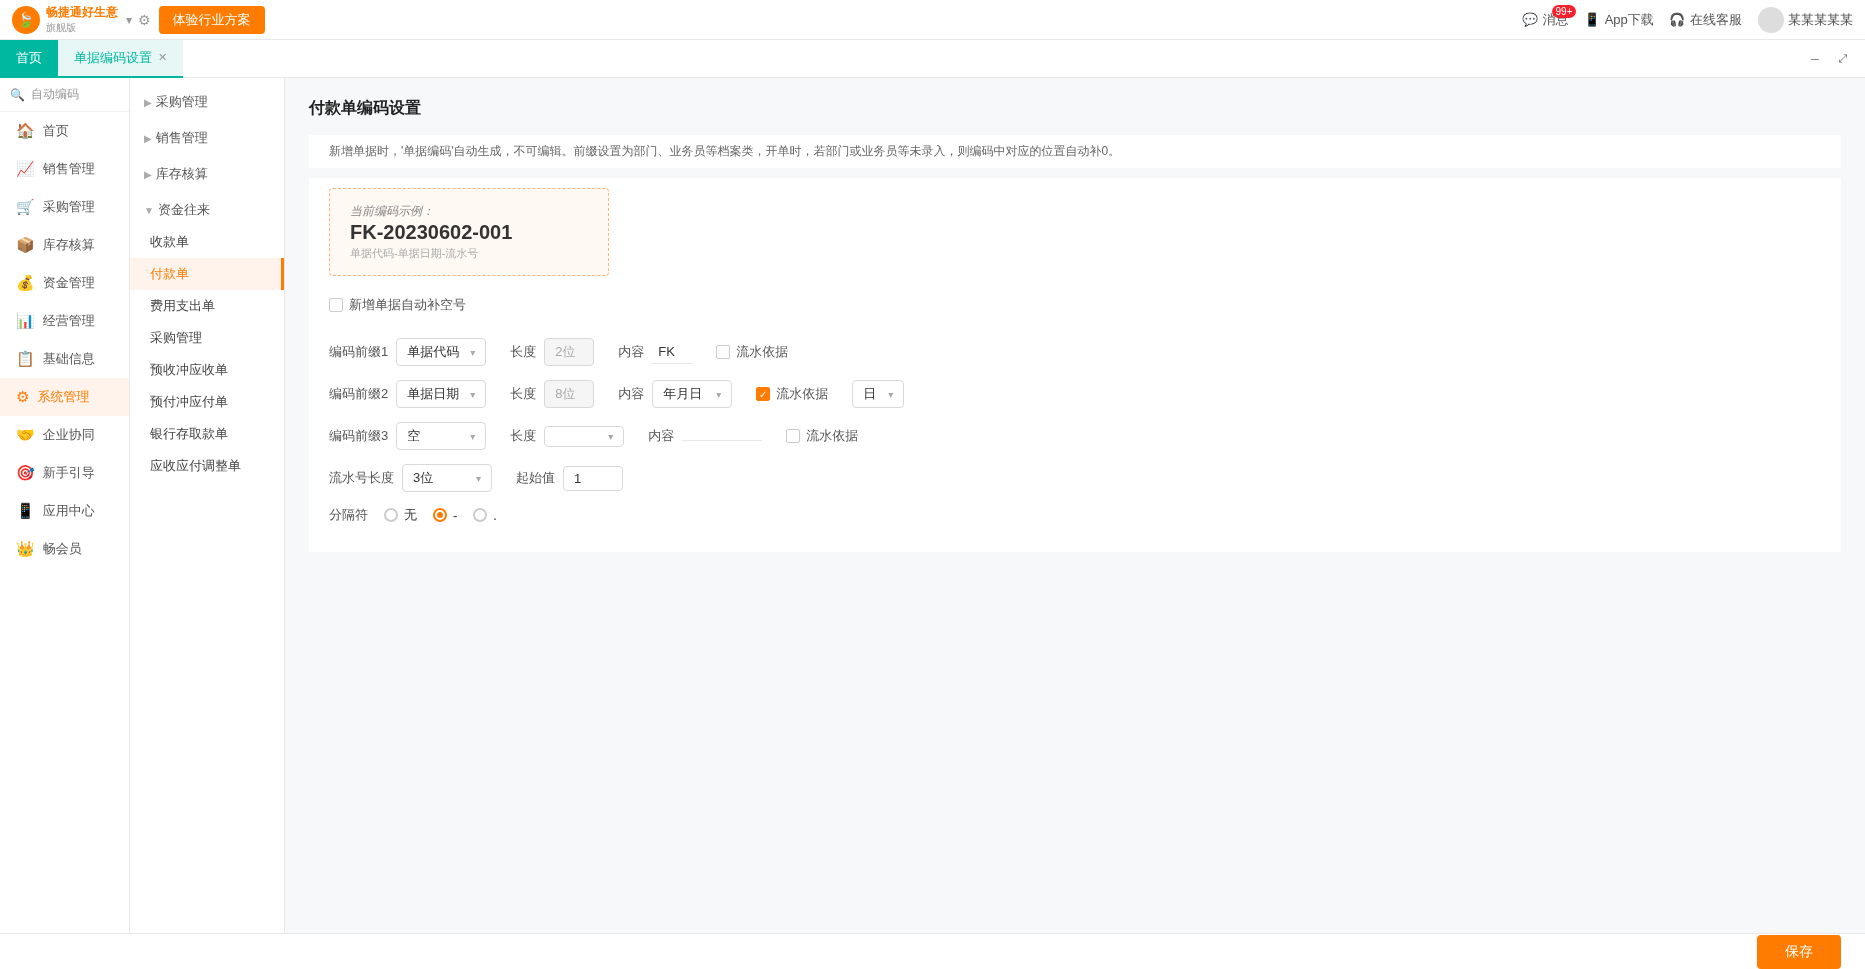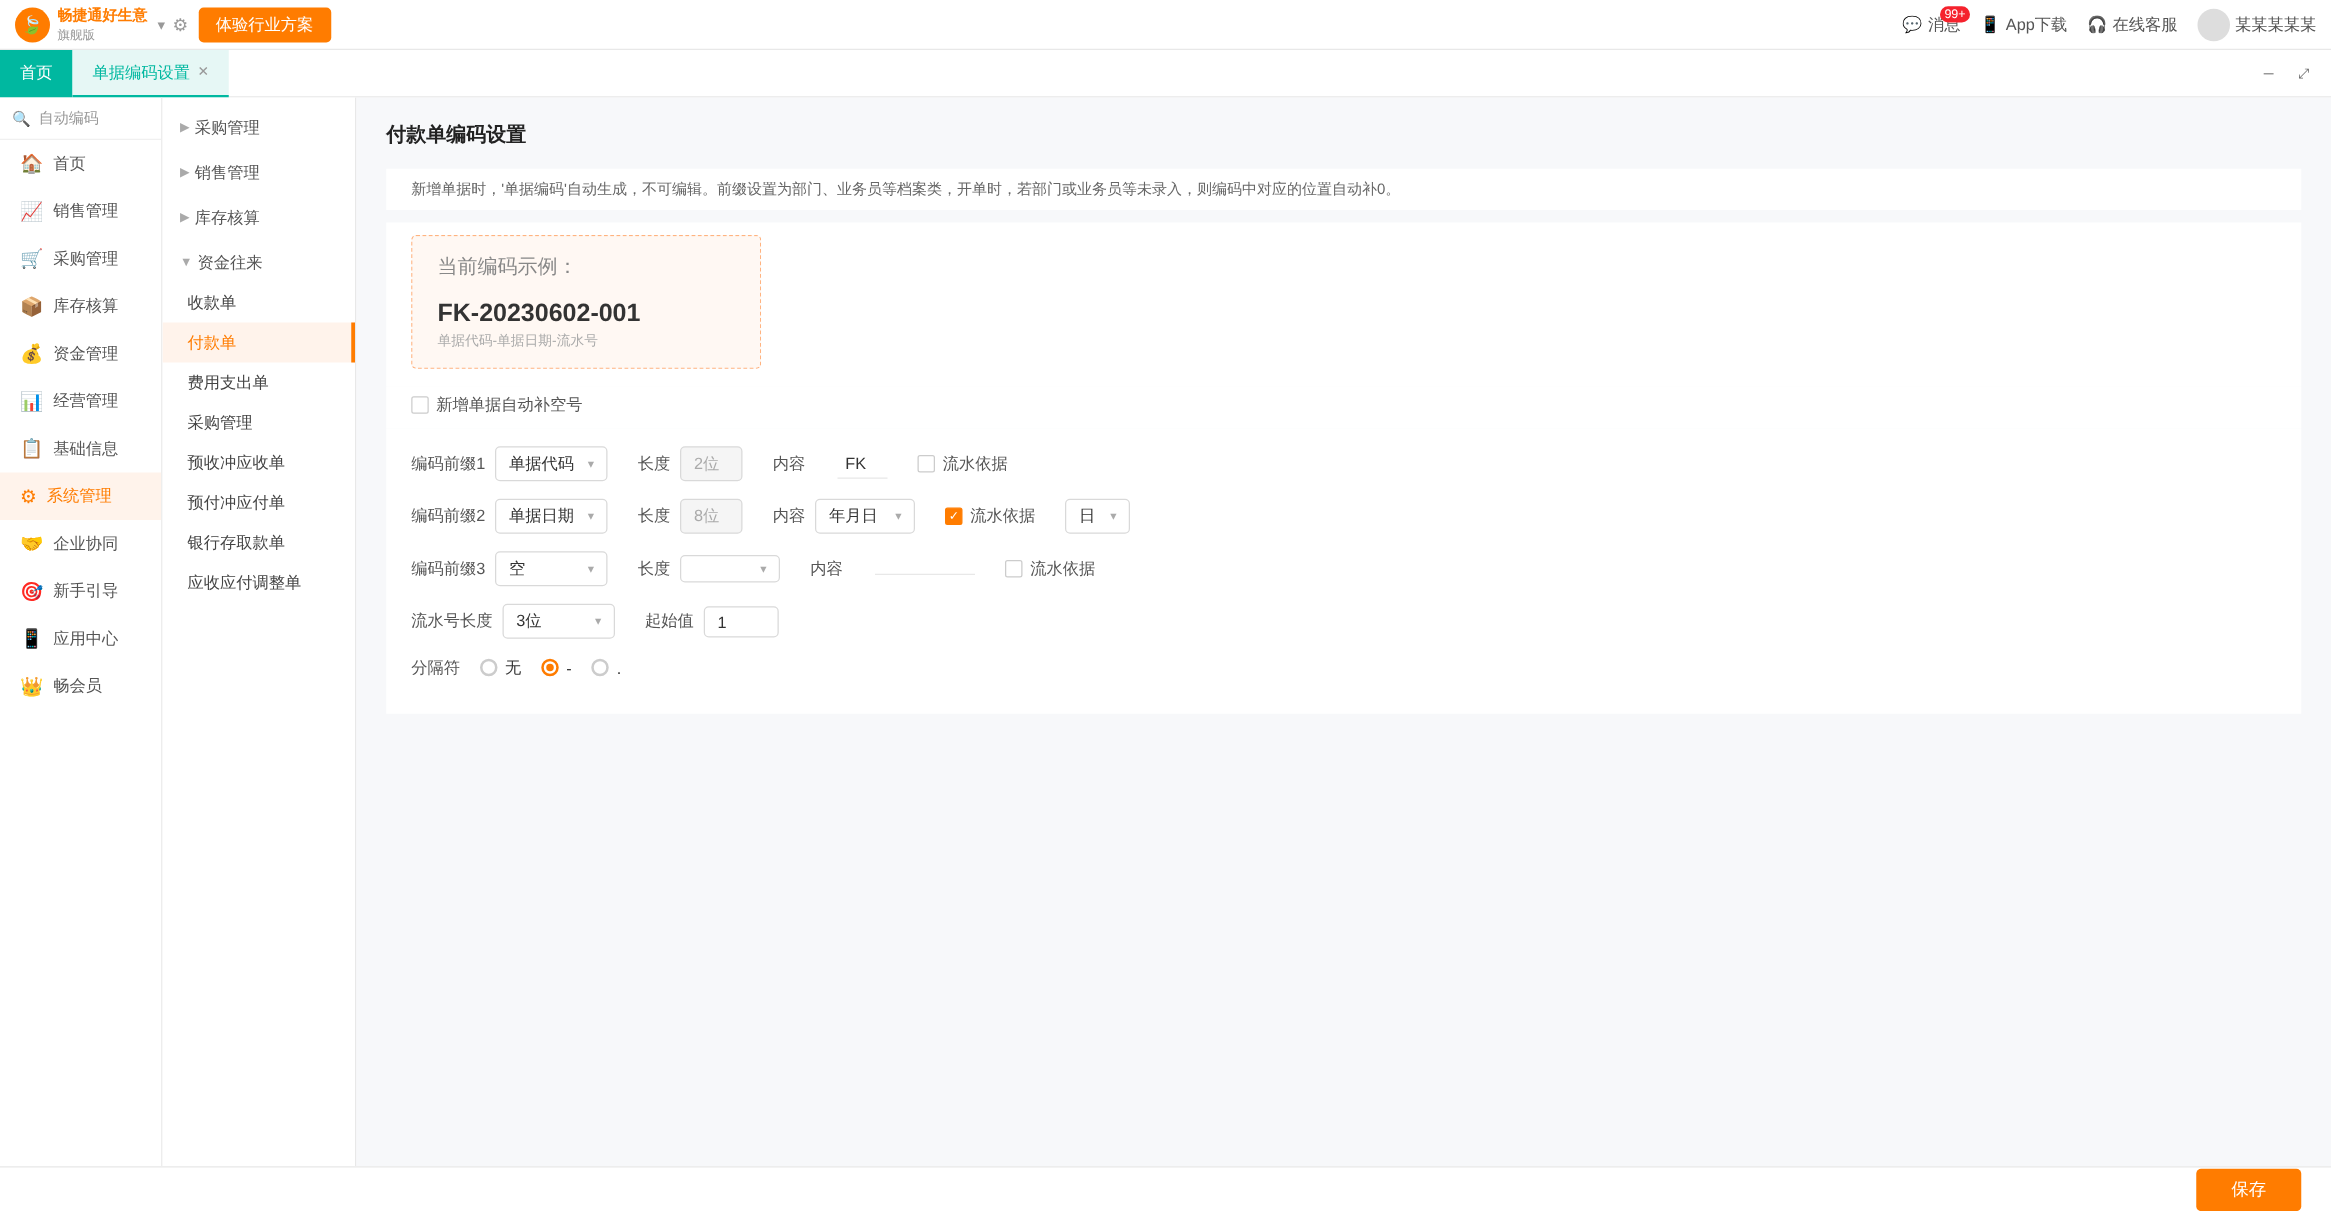--- a/index.html
+++ b/index.html
@@ -57,33 +57,33 @@
     .radio-group { display: flex; align-items: center; gap: 20px; }
     .radio-item { display: flex; align-items: center; gap: 6px; cursor: pointer; font-size: 13px; }
     .radio-dot { width: 14px; height: 14px; border-radius: 50%; border: 2px solid #ccc; display: flex; align-items: center; justify-content: center; }
     .radio-dot.checked { border-color: #ff7c00; }
     .radio-dot.checked::after { content: ''; width: 6px; height: 6px; background: #ff7c00; border-radius: 50%; display: block; }
 
     .hint-text { font-size: 12px; color: #666; margin: 10px 0; background: #fff; padding: 8px 20px; }
 
     
     .preview-box { background: #fff8f3; border: 1px dashed #ffb380; border-radius: 4px; padding: 14px 20px; display: inline-block; min-width: 280px; margin: 10px 20px; }
-    .preview-label { font-size: 16px; color: #888; margin-bottom: 16px; }
+    .preview-label { font-size: 12px; color: #888; margin-bottom: 1px; font-style: italic; }
     .preview-code { font-size: 20px; font-weight: 600; color: #333; }
     .preview-sub { font-size: 11px; color: #aaa; margin-top: 2px; }
 
     
     .settings-area { background: #fff; padding: 14px 20px; }
     .settings-row { display: flex; align-items: center; gap: 24px; margin-bottom: 14px; flex-wrap: wrap; }
     .field-group { display: flex; align-items: center; gap: 8px; }
     .field-label { font-size: 13px; color: #555; white-space: nowrap; }
     .select-box { display: flex; align-items: center; border: 1px solid #d9d9d9; border-radius: 4px; padding: 4px 10px; min-width: 90px; background: #fff; cursor: pointer; gap: 6px; font-size: 13px; }
     .select-box .arrow-down { color: #aaa; font-size: 10px; margin-left: auto; }
     .input-box { border: 1px solid #d9d9d9; border-radius: 4px; padding: 4px 10px; font-size: 13px; min-width: 50px; background: #f5f5f5; color: #aaa; }
-    .content-val { border: none; border-bottom: 1px solid #e8e8e8; padding: 4px 6px; font-size: 13px; min-width: 40px; color: #333; background: transparent; margin-left: 18px; }
+    .content-val { border: none; border-bottom: 1px solid #e8e8e8; padding: 4px 6px; font-size: 13px; min-width: 40px; color: #333; background: transparent; }
     .checkbox-item { display: flex; align-items: center; gap: 6px; font-size: 13px; color: #555; cursor: pointer; }
     .checkbox-box { width: 14px; height: 14px; border: 1px solid #ccc; border-radius: 2px; display: flex; align-items: center; justify-content: center; }
     .checkbox-box.checked { background: #ff7c00; border-color: #ff7c00; color: white; font-size: 10px; }
 
     
     .separator-row { display: flex; align-items: center; gap: 16px; margin-bottom: 14px; }
 
     
     .footer-bar { position: fixed; bottom: 0; left: 0; right: 0; height: 36px; background: #fff; border-top: 1px solid #e8e8e8; display: flex; align-items: center; justify-content: flex-end; padding: 0 24px; }
     .btn-save { background: #ff7c00; color: white; border: none; border-radius: 4px; padding: 8px 28px; font-size: 14px; cursor: pointer; }

